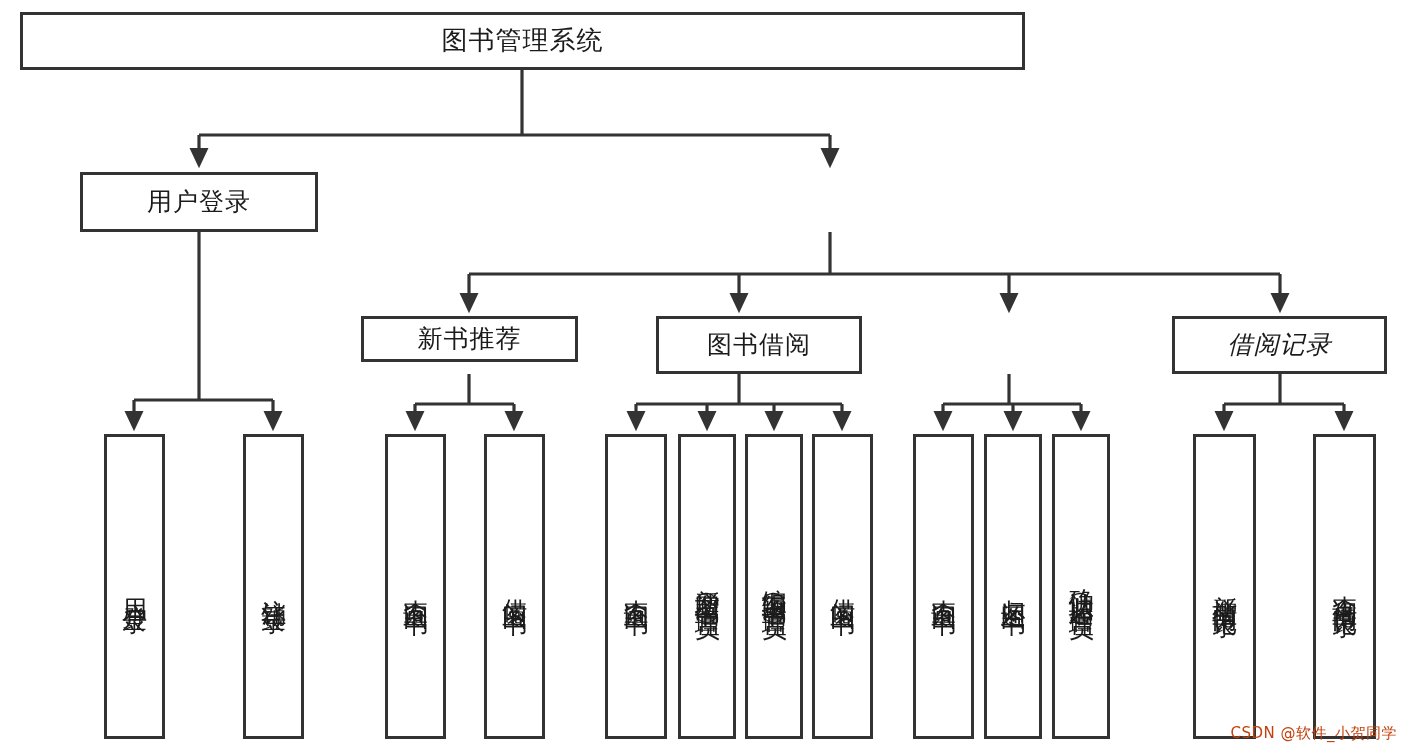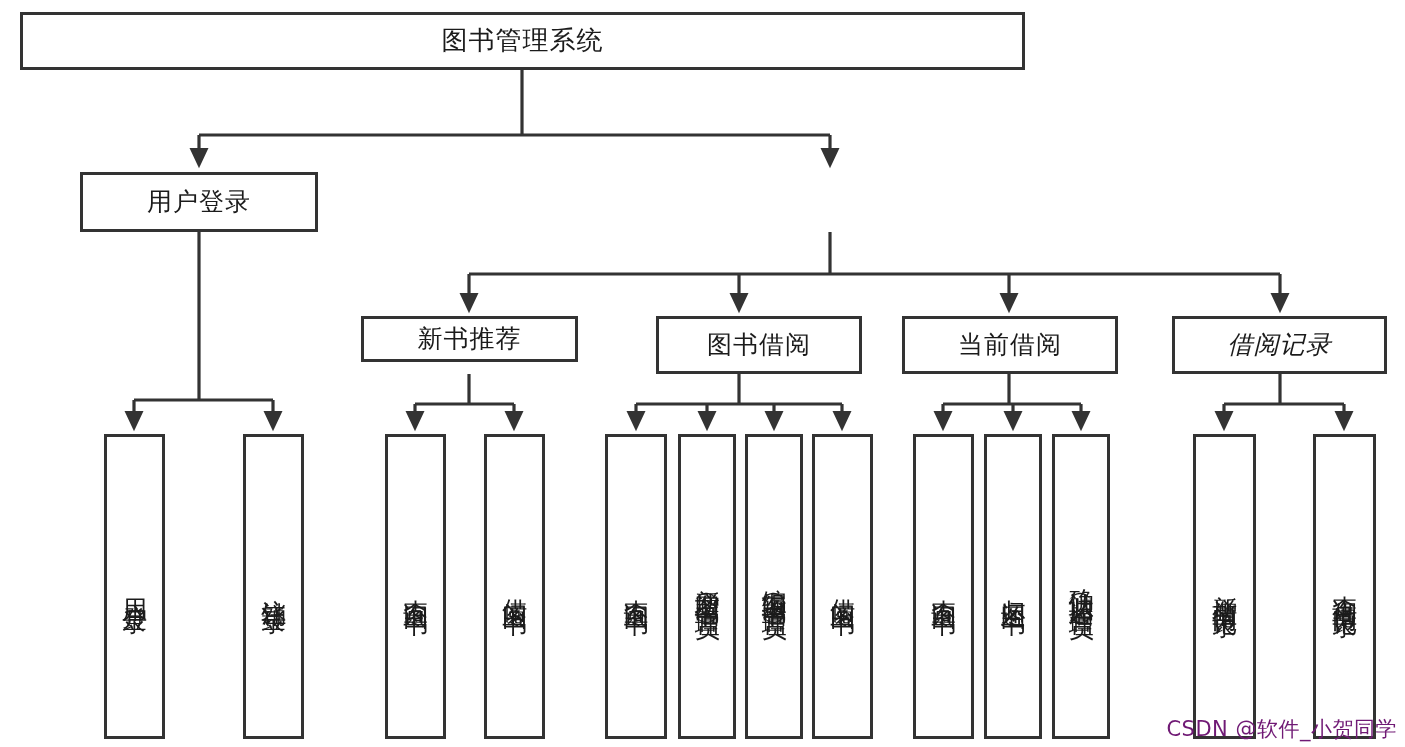--- a/index.html
+++ b/index.html
@@ -62,22 +62,22 @@
     font-size: 25px;
     line-height: 1.25;
     letter-spacing: 4px;
     max-height: 100%;
     white-space: normal;
   }
   #watermark {
     position: absolute;
     right: 8px;
     bottom: 4px;
-    font-size: 21px;
-    color: #701a75;
+    font-size: 15px;
+    color: #c2410c;
     letter-spacing: 0.5px;
     z-index: 5;
     white-space: nowrap;
   }
 </style>
 </head>
 <body>
 
 <div id="canvas">
 
@@ -138,23 +138,20 @@
   <div class="node h" style="left:80px; top:172px; width:238px; height:60px;">
     <span class="lbl">用户登录</span>
   </div>
 
   <div class="node h" style="left:361px; top:316px; width:217px; height:46px;">
     <span class="lbl">新书推荐</span>
   </div>
   <div class="node h" style="left:632px; top:316px; width:206px; height:58px;margin-left:24px;">
     <span class="lbl">图书借阅</span>
   </div>
-  <div class="node h" style="left:902px; top:316px; width:216px; height:58px;">
-    <span class="lbl">当前借阅</span>
-  </div>
   <div class="node h" style="left:1172px; top:316px; width:215px; height:58px;font-style:italic;">
     <span class="lbl">借阅记录</span>
   </div>
 
   <div class="node v" style="left:104px; top:434px; width:61px; height:305px;">
     <span class="lbl">用户登录</span>
   </div>
   <div class="node v" style="left:243px; top:434px; width:61px; height:305px;">
     <span class="lbl">注销登录</span>
   </div>

